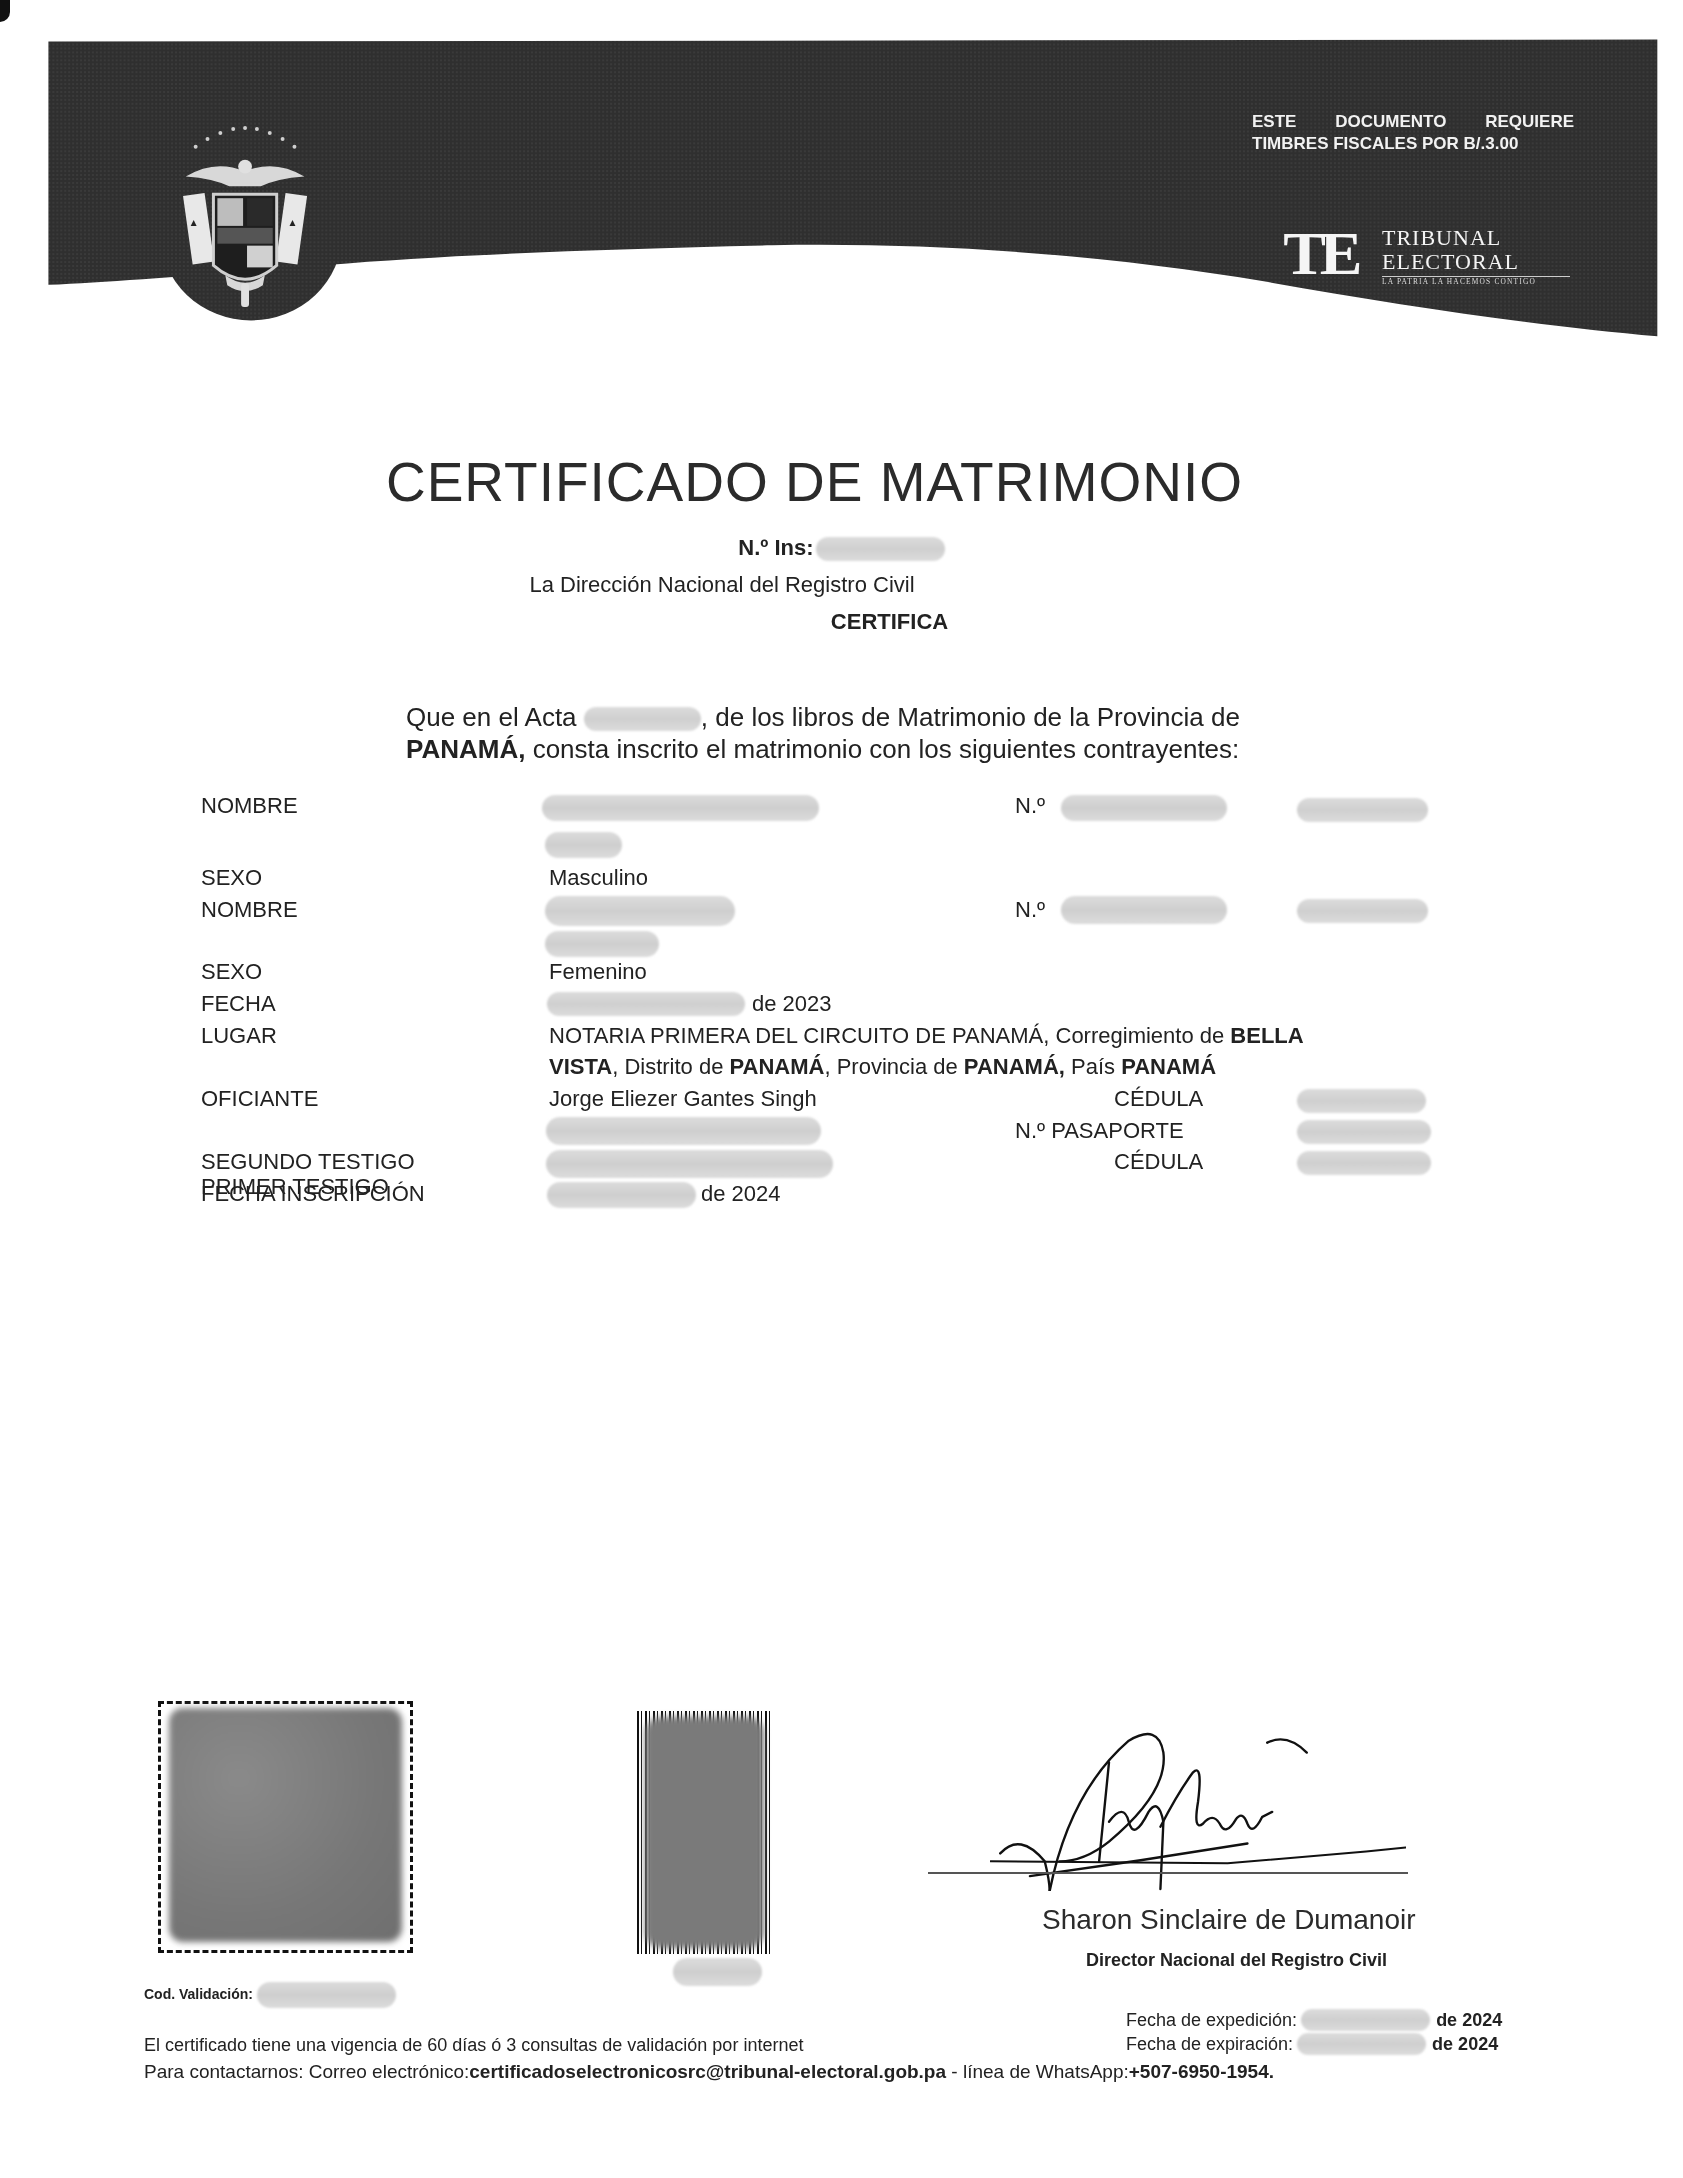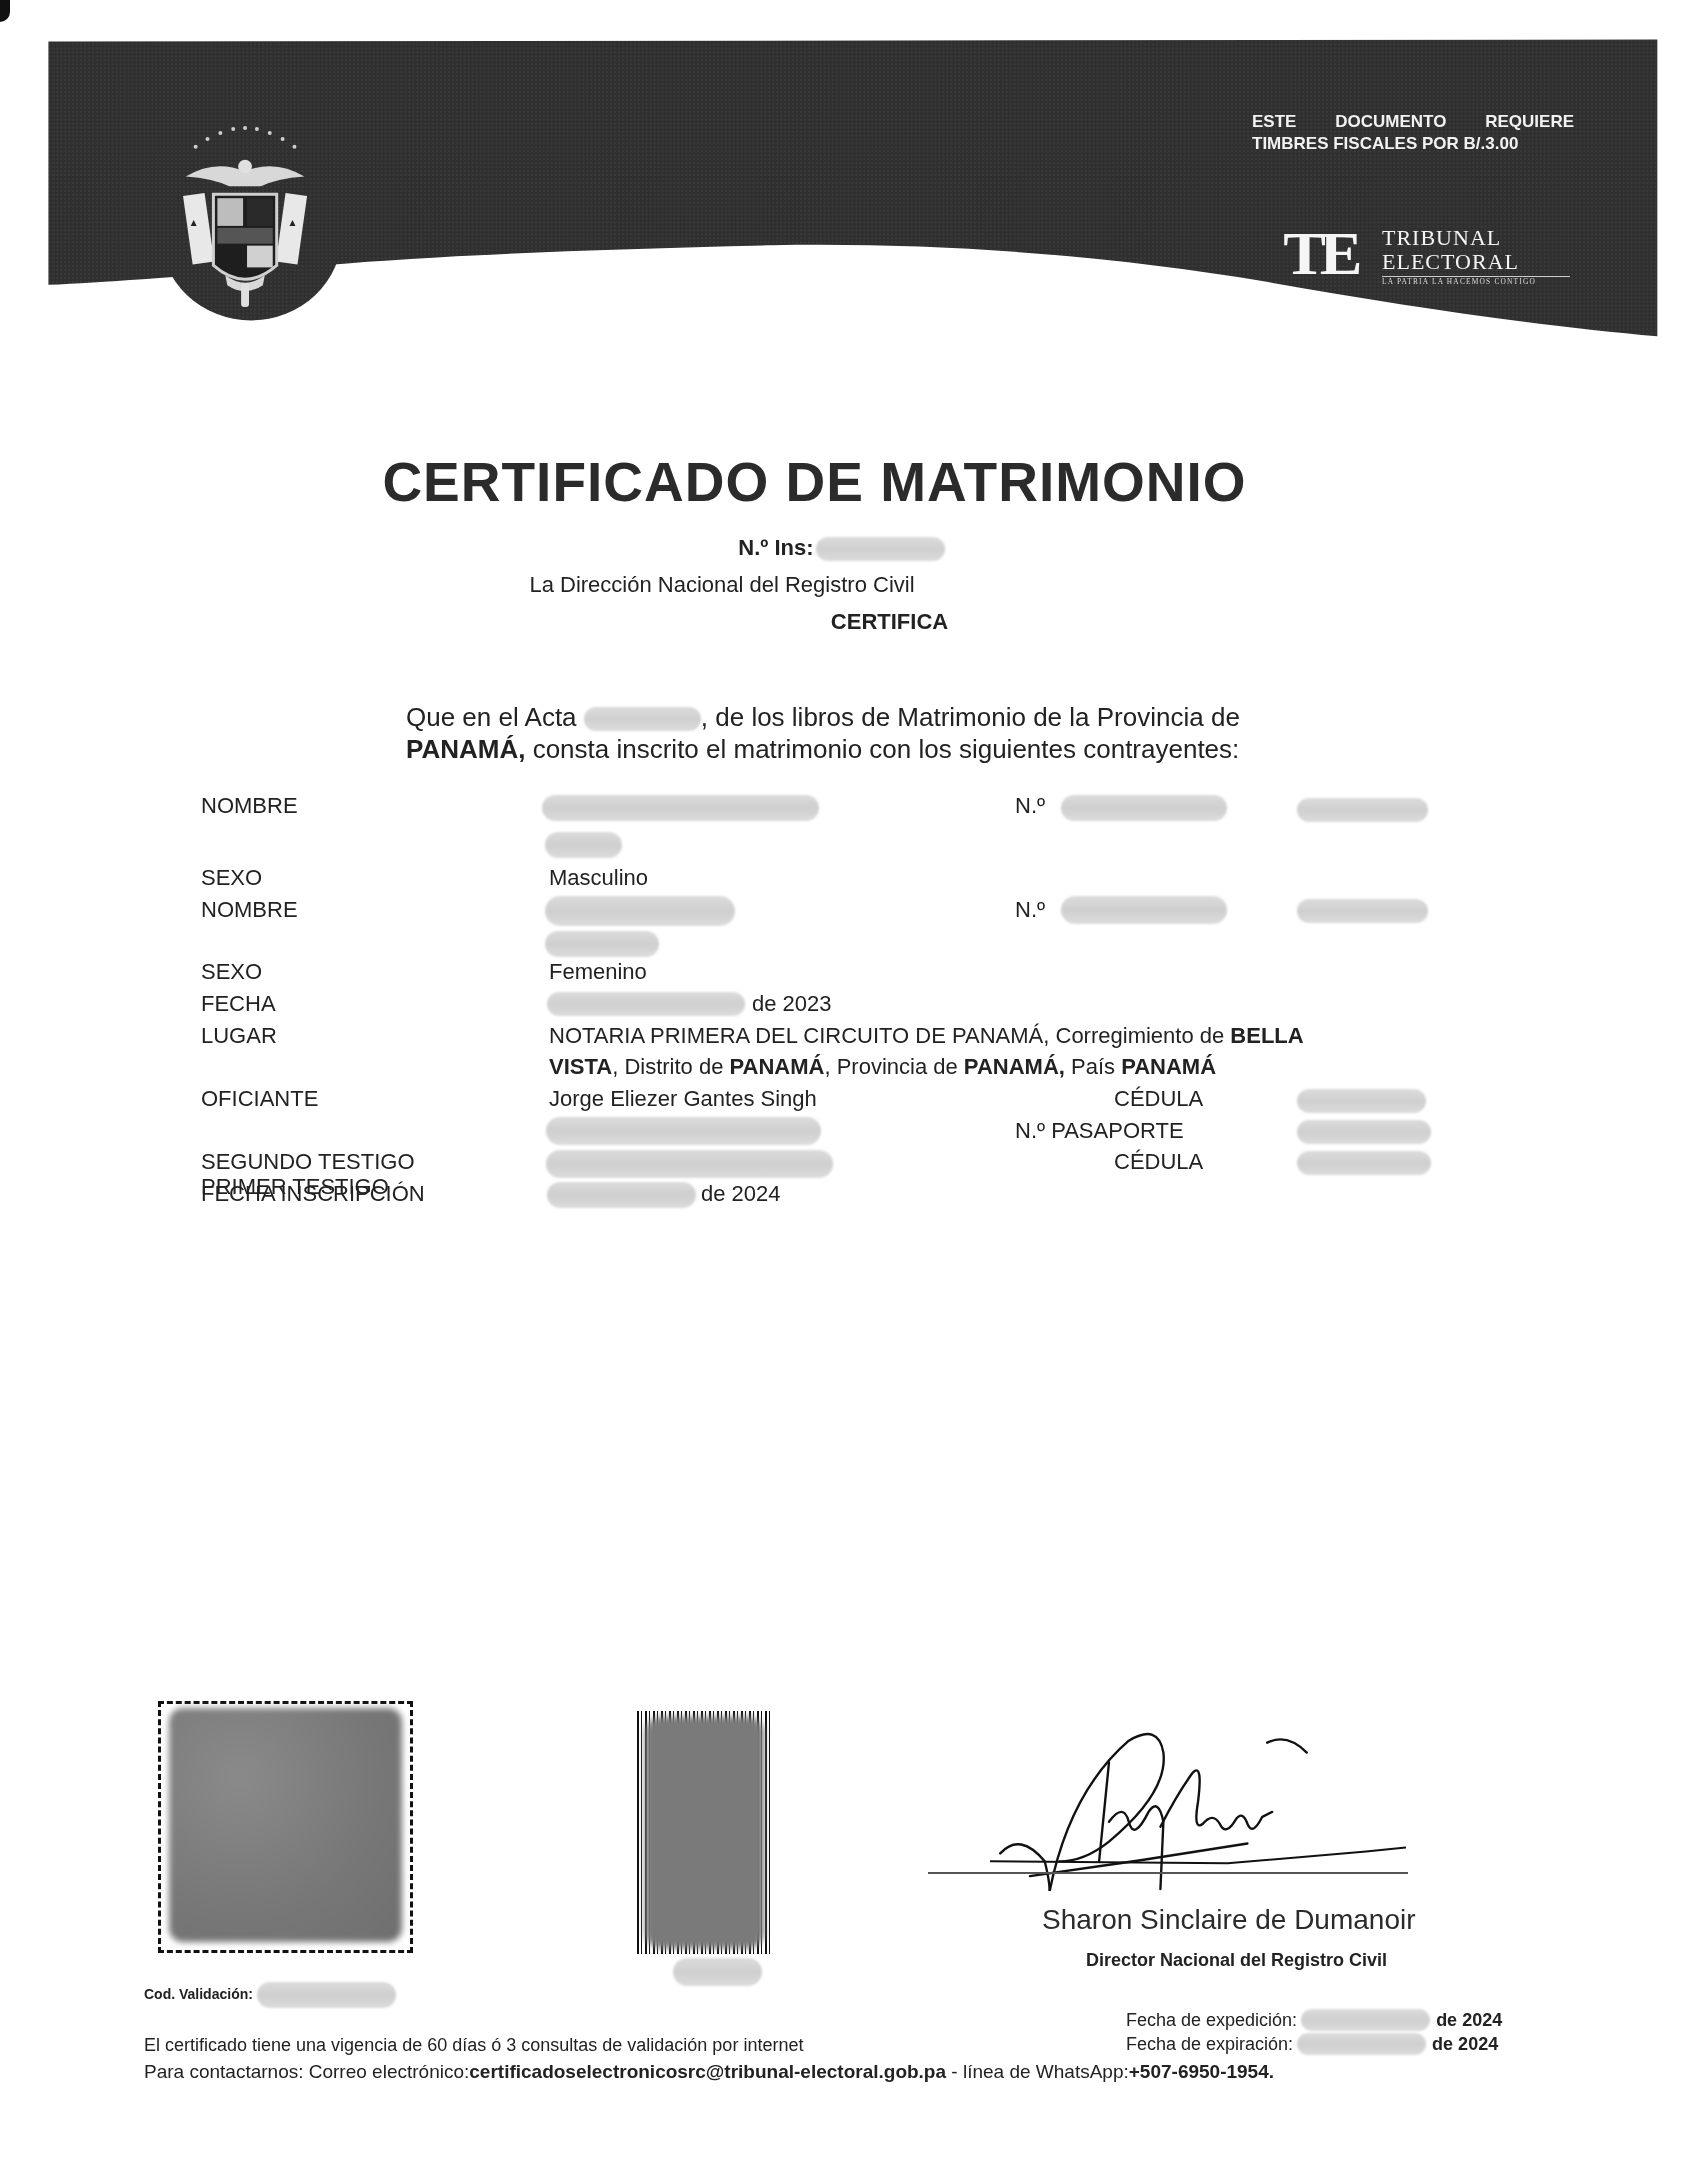--- a/index.html
+++ b/index.html
@@ -15,21 +15,21 @@
     position: absolute; left: 1252px; top: 111px; width: 322px;
     color: #f2f2f2; font-weight: bold; font-size: 17px; line-height: 22px;
   }
   .fiscal-note .l1 { display: flex; justify-content: space-between; }
   .te-logo { position: absolute; left: 1285px; top: 226px; color: #f5f5f5; }
   .te-logo .te-mark { position: absolute; left: 0; top: 0; font-family: "Liberation Serif", serif; font-weight: bold; font-size: 61px; letter-spacing: -6px; line-height: 55px; transform: scaleX(1.05); }
   .te-logo .te-name { position: absolute; left: 97px; top: 0px; font-family: "Liberation Serif", serif; font-size: 22px; line-height: 24px; white-space: nowrap; letter-spacing: 1px; }
   .te-logo .te-rule { position: absolute; left: 97px; top: 50px; width: 188px; border-top: 1px solid #ccc; }
   .te-logo .te-slogan { position: absolute; left: 97px; top: 51px; font-family: "Liberation Serif", serif; font-size: 7.4px; letter-spacing: 1.2px; white-space: nowrap; color: #ddd; }
 
-  .title { position: absolute; left: 0; width: 1629px; top: 450px; text-align: center; font-size: 55px; font-weight: bold; color: #2b2b2b; letter-spacing: 1px; }
+  .title { position: absolute; left: 0; width: 1629px; top: 450px; text-align: center; font-size: 55px; font-weight: normal; color: #2b2b2b; letter-spacing: 1px; }
   .ins-line { position: absolute; left: 0; width: 1683px; top: 535px; text-align: center; font-size: 22px; font-weight: bold; }
   .redact { display: inline-block; background: linear-gradient(180deg,#dcdcdc,#cfcfcf 50%,#dcdcdc); border-radius: 16px; filter: blur(1.2px); vertical-align: middle; }
   .direccion { position: absolute; left: 0; width: 1444px; top: 572px; text-align: center; font-size: 22px; }
   .certifica { position: absolute; left: 0; width: 1683px; top: 609px; text-align: center; font-size: 22px; font-weight: bold; padding-left: 48px; }
 
   .intro { position: absolute; left: 406px; top: 701px; width: 891px; font-size: 26px; line-height: 32px; }
   .intro b { font-weight: bold; }
 
   .field { position: absolute; font-size: 22px; line-height: 28px; white-space: nowrap; }
   .lbl { left: 201px; }

